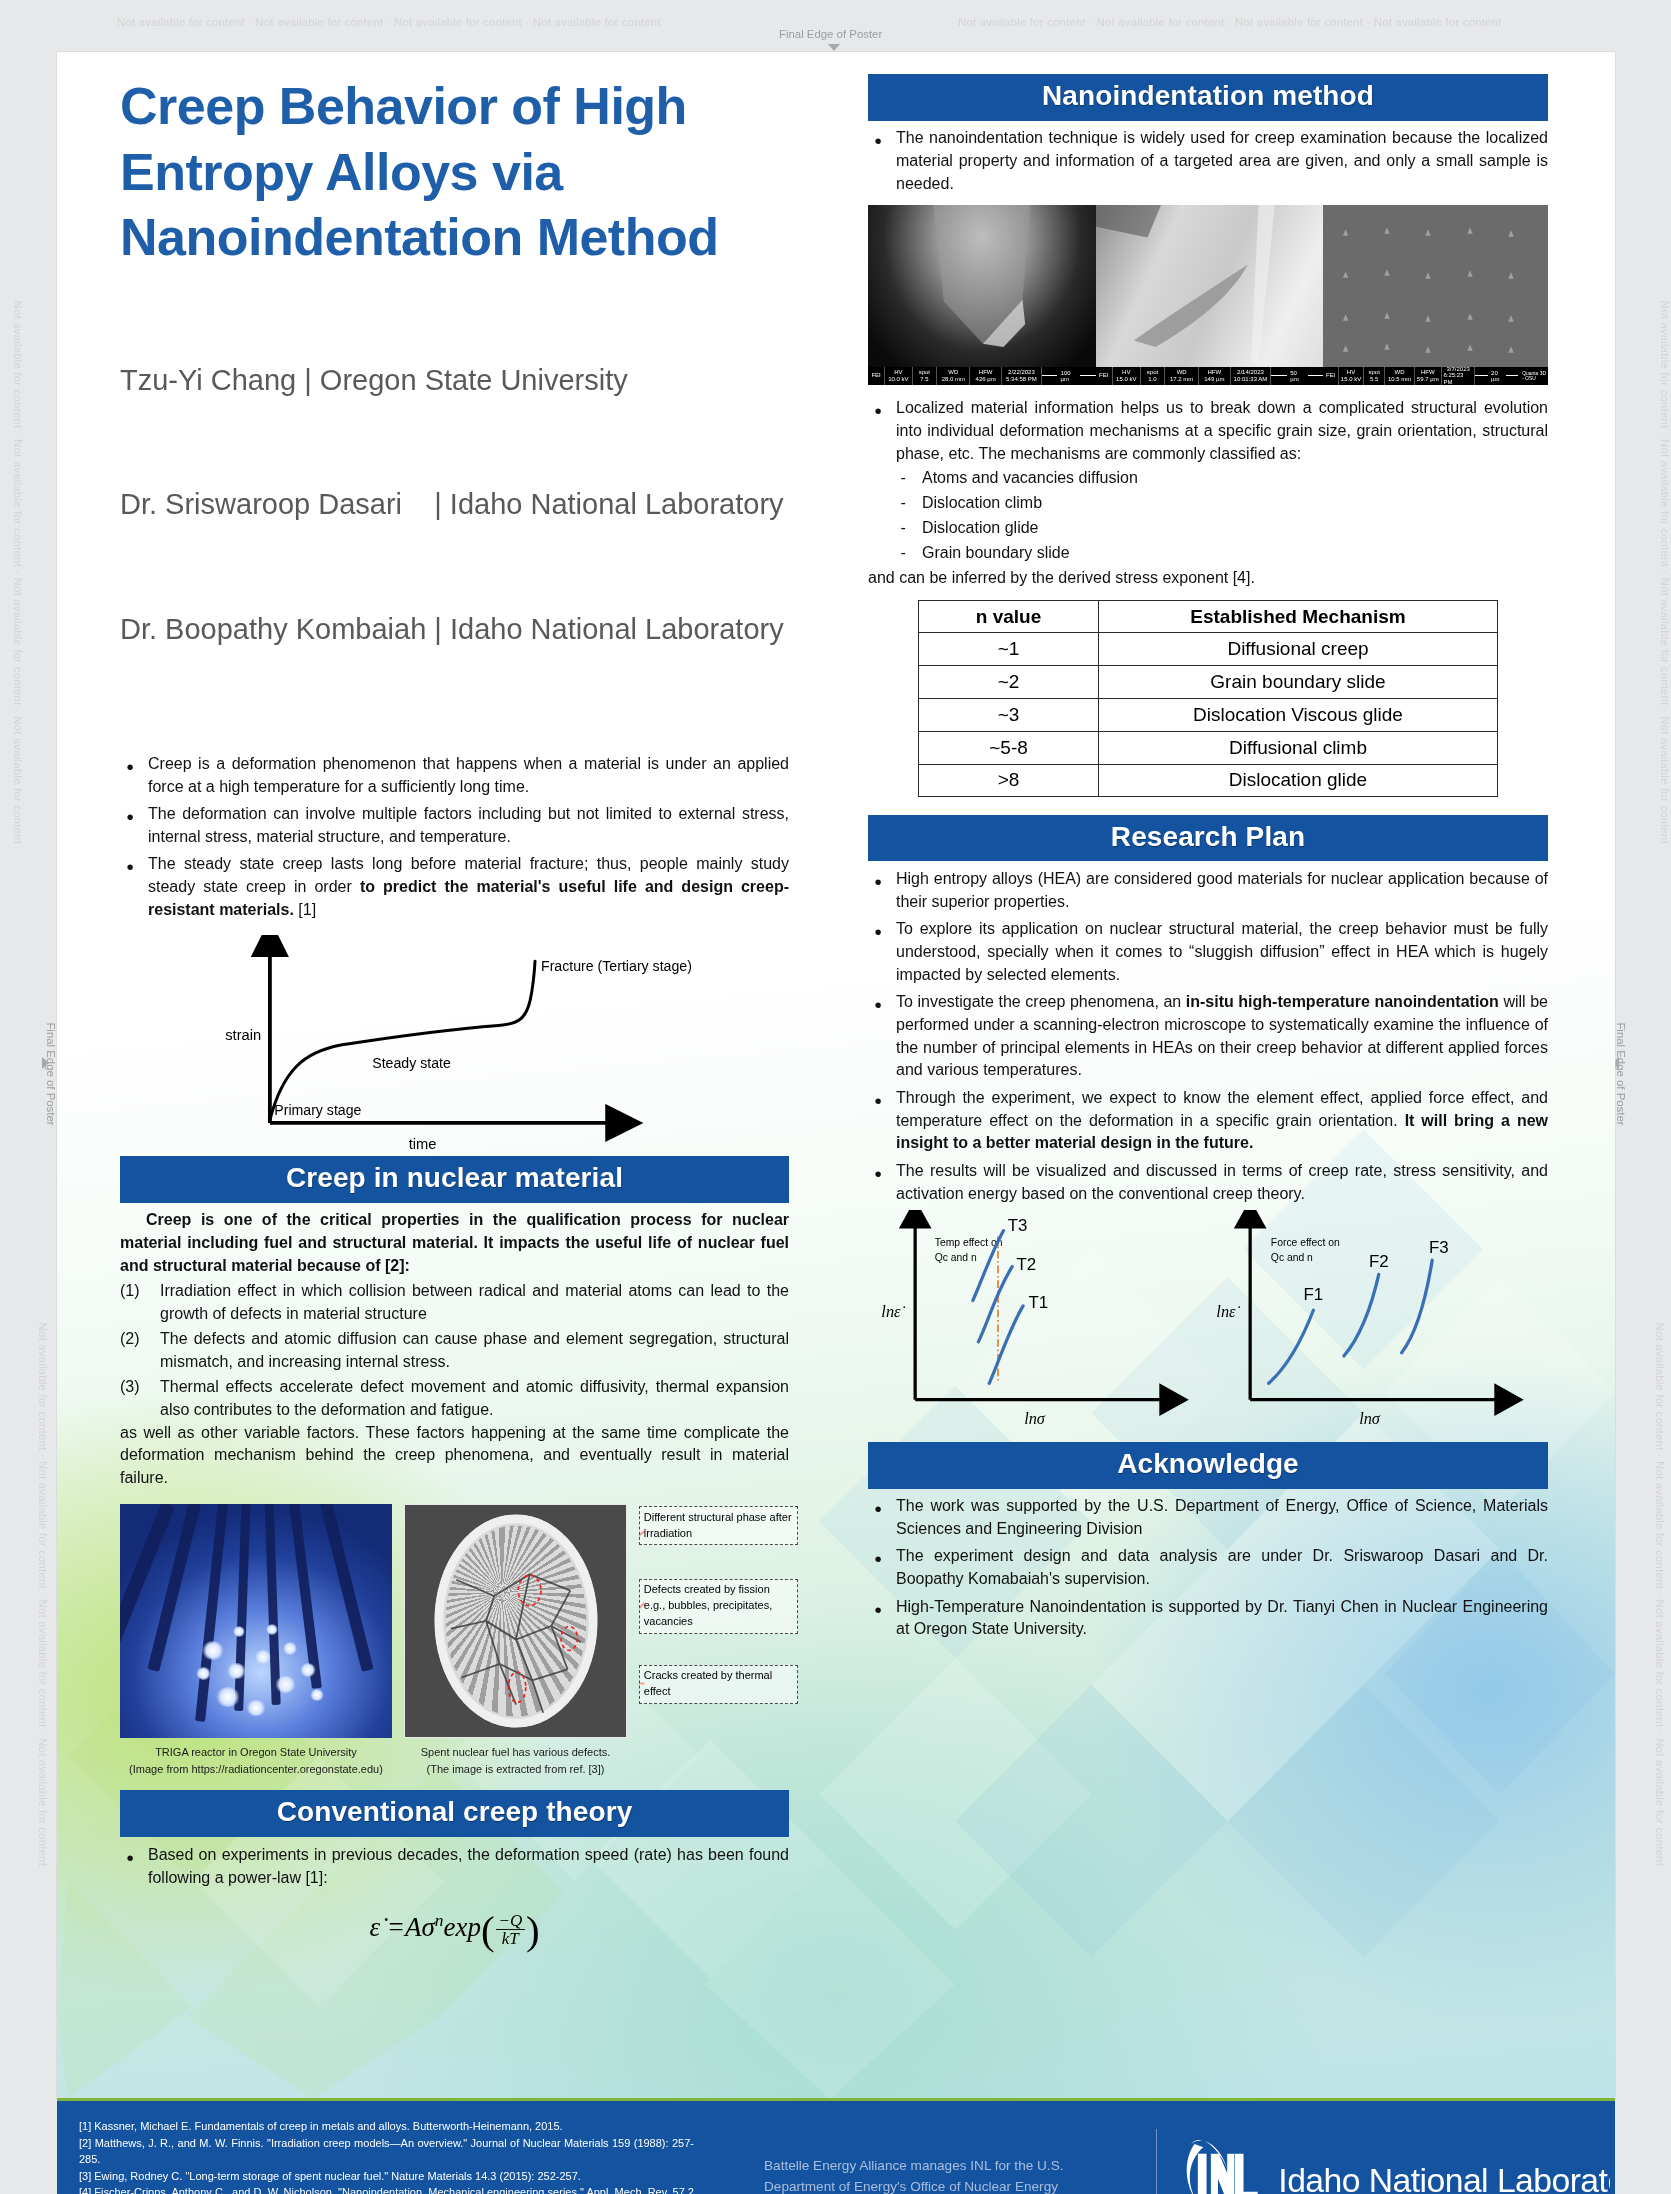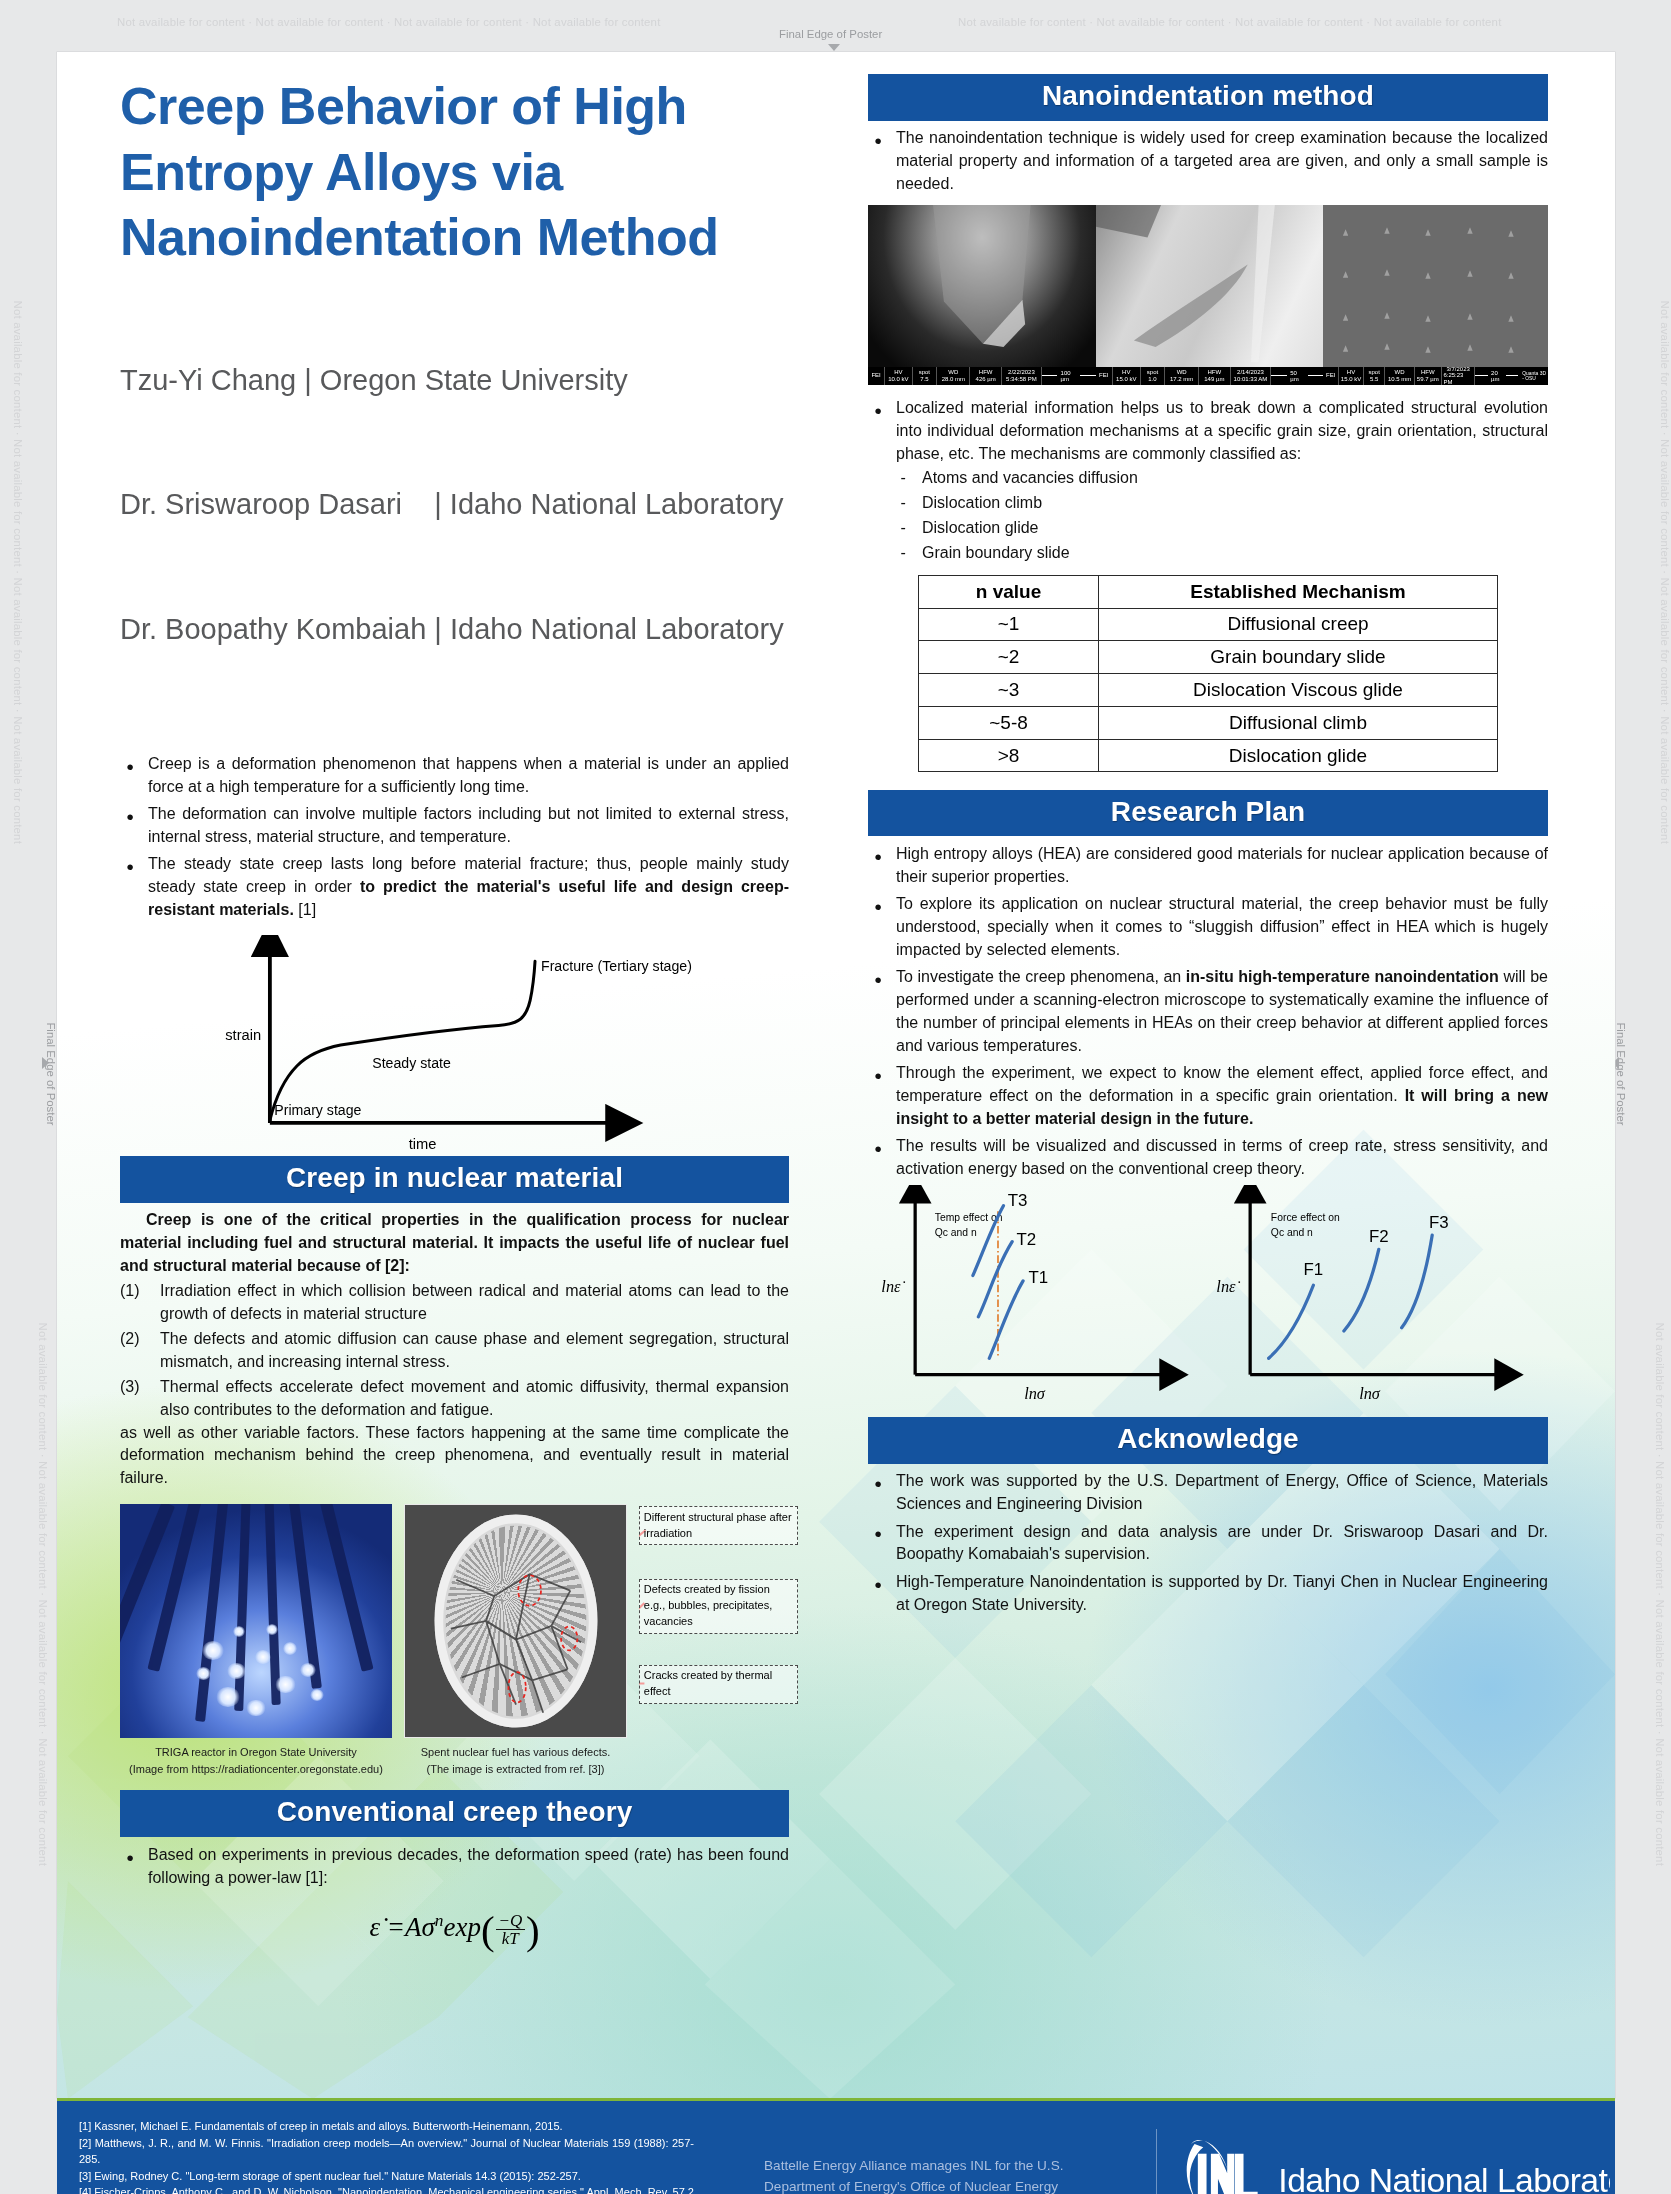--- a/index.html
+++ b/index.html
@@ -613,20 +613,21 @@
 
       <ul class="bl body-txt" style="margin-top:12px;">
         <li>Localized material information helps us to break down a complicated structural evolution into individual deformation mechanisms at a specific grain size, grain orientation, structural phase, etc. The mechanisms are commonly classified as:</li>
       </ul>
       <ul class="dash body-txt">
         <li>Atoms and vacancies diffusion</li>
         <li>Dislocation climb</li>
         <li>Dislocation glide</li>
         <li>Grain boundary slide</li>
       </ul>
+      <div class="body-txt" style="margin-top:2.2px;">and can be inferred by the derived stress exponent [4].</div>
 
       <table class="ntab">
         <thead>
           <tr>
             <th class="nv">n value</th>
             <th>Established Mechanism</th>
           </tr>
         </thead>
         <tbody>
           <tr>

